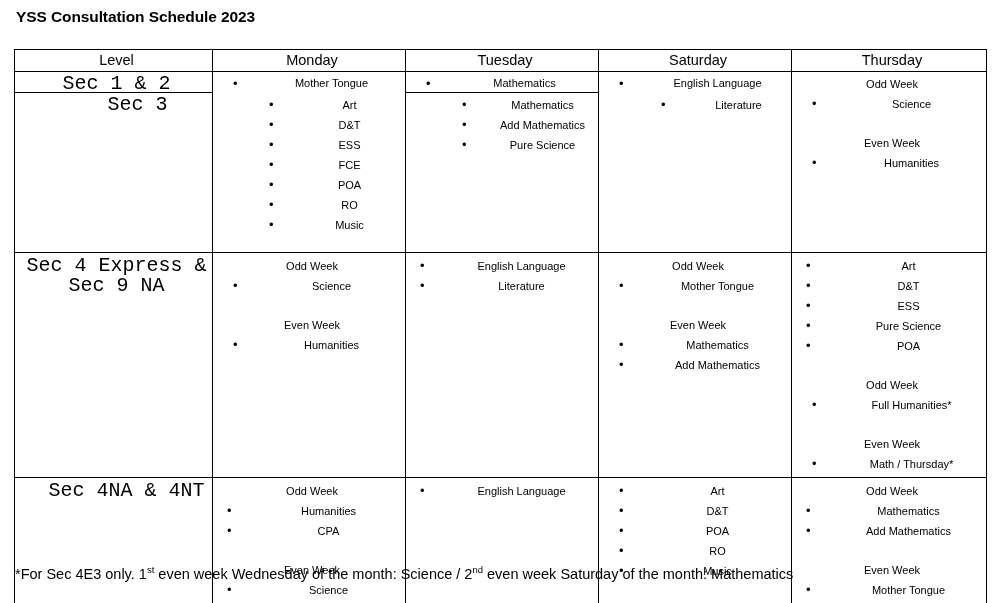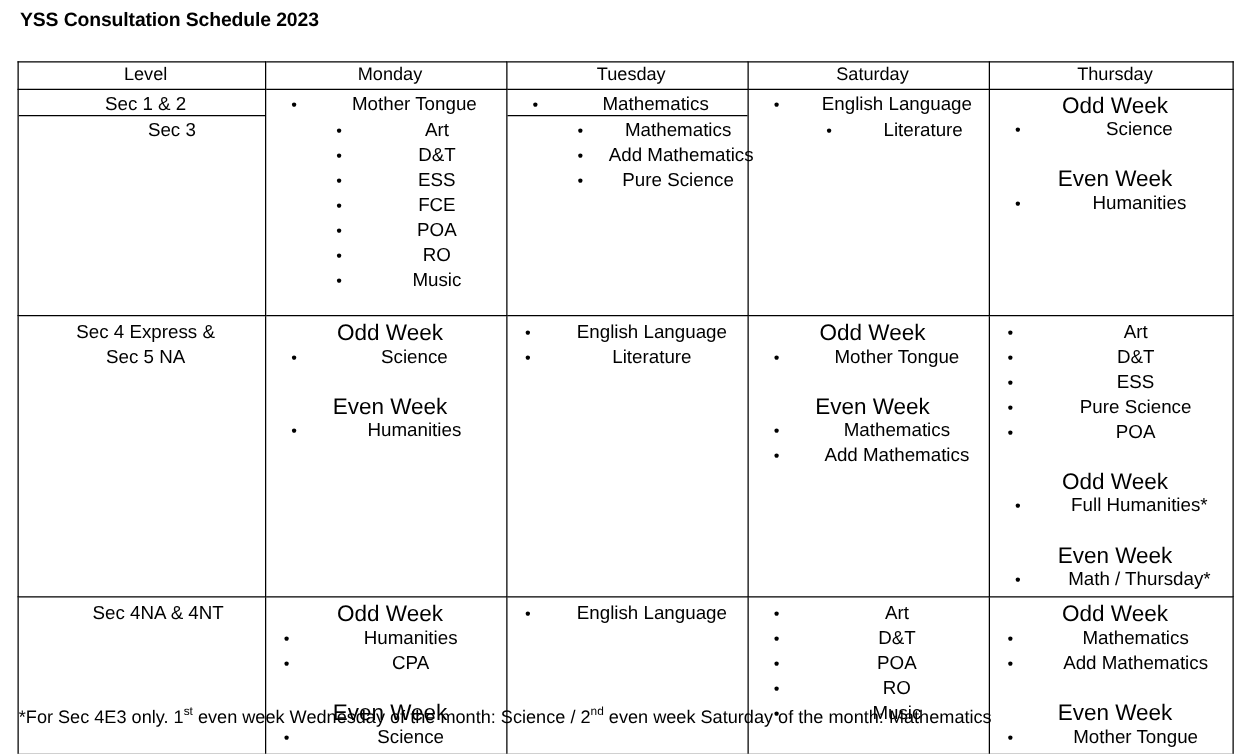--- a/index.html
+++ b/index.html
@@ -62,41 +62,42 @@
     white-space: nowrap;
   }
 
   .cell-inner {
     padding: 3px 0 3px 6px;
   }
   .cell-inner.nopad-top { padding-top: 2px; }
 
   .plain-line {
     line-height: 20px;
-    font-size: 15px;
-    white-space: nowrap;
+    font-size: 20px;
+    white-space: nowrap;
+    font-family: Liberation Mono, monospace;
   }
   .week-label {
     line-height: 20px;
-    font-size: 18px;
+    font-size: 11px;
     white-space: nowrap;
   }
   .spacer {
     height: 19px;
   }
 
   ul.bullets {
     list-style: none;
     margin: 0;
     padding: 0;
   }
   ul.bullets li {
     position: relative;
     line-height: 20px;
-    font-size: 15px;
+    font-size: 11px;
     padding-left: 39px;
     white-space: nowrap;
   }
   ul.bullets li::before {
     content: "\2022";
     position: absolute;
     left: 14px;
     top: 0;
     font-size: 13px;
     line-height: 20px;
@@ -259,21 +260,21 @@
           </div>
         </td>
       </tr>
 
       <tr>
 
         <td>
           <div class="row2-body">
             <div class="cell-inner">
               <div class="plain-line">Sec 4 Express &amp;</div>
-              <div class="plain-line">Sec 5 NA</div>
+              <div class="plain-line">Sec 9 NA</div>
             </div>
           </div>
         </td>
 
         <td>
           <div class="cell-inner">
             <div class="week-label">Odd Week</div>
             <ul class="bullets">
               <li>Science</li>
             </ul>

